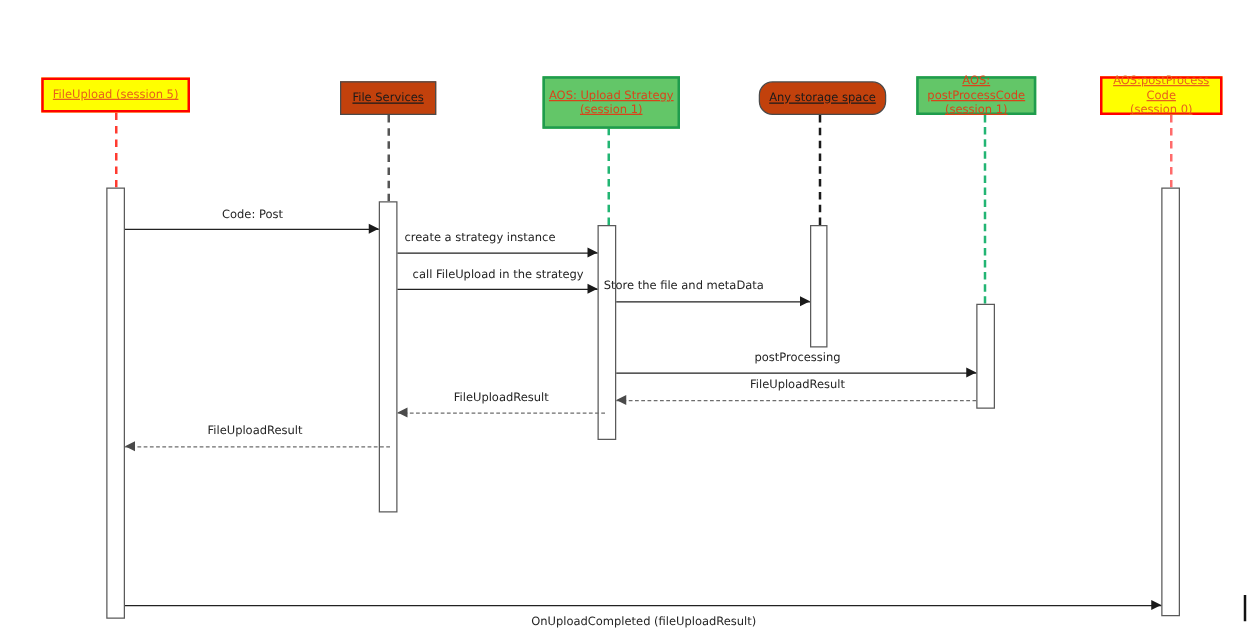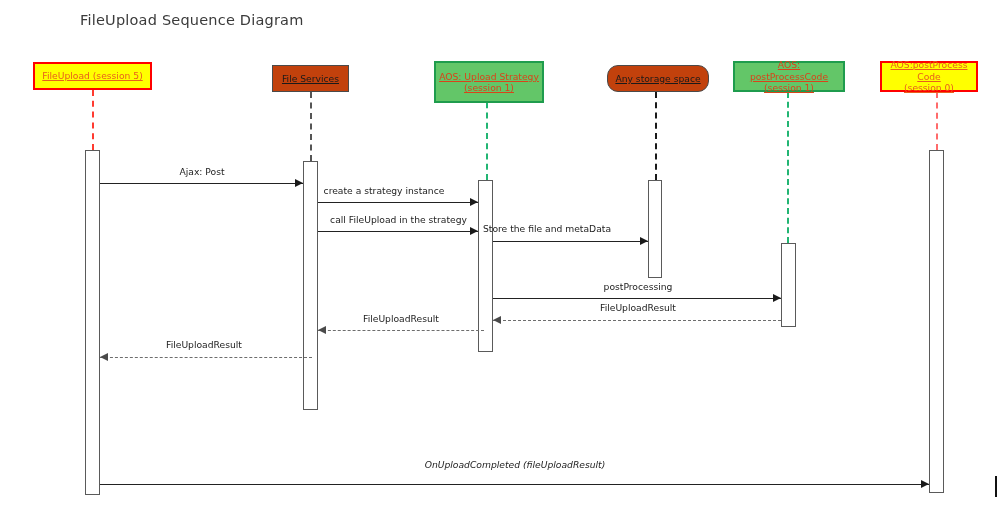--- a/index.html
+++ b/index.html
@@ -120,42 +120,41 @@
     width: 0;
     height: 21px;
     border-left: 2.2px solid #111111;
   }
 </style>
 </head>
 <body>
 
 <div id="canvas">
 
-  <div id="diagram-title">FileUpload Sequence Diagram</div>
 
   <div id="lifelines-layer">
       <div class="lifeline" style="left: 92px; top: 90px; height: 60px; border-left-color: rgb(255, 59, 48);"></div>
       <div class="lifeline" style="left: 310px; top: 92px; height: 69px; border-left-color: rgb(85, 85, 85);"></div>
       <div class="lifeline" style="left: 486px; top: 92px; height: 88px; border-left-color: rgb(34, 181, 115);"></div>
       <div class="lifeline" style="left: 655px; top: 92px; height: 88px; border-left-color: rgb(26, 26, 26);"></div>
       <div class="lifeline" style="left: 787px; top: 92px; height: 151px; border-left-color: rgb(34, 181, 115);"></div>
       <div class="lifeline" style="left: 936px; top: 92px; height: 58px; border-left-color: rgb(255, 107, 107);"></div>
     </div>
   <div id="activations-layer">
       <div class="activation" style="left: 85px; top: 150px; width: 15px; height: 345px;"></div>
       <div class="activation" style="left: 303px; top: 161px; width: 15px; height: 249px;"></div>
       <div class="activation" style="left: 478px; top: 180px; width: 15px; height: 172px;"></div>
       <div class="activation" style="left: 648px; top: 180px; width: 14px; height: 98px;"></div>
       <div class="activation" style="left: 781px; top: 243px; width: 15px; height: 84px;"></div>
       <div class="activation" style="left: 929px; top: 150px; width: 15px; height: 343px;"></div>
     </div>
   <div id="messages-layer">
       <div class="msg-line" style="left: 100px; top: 183px; width: 203px;"></div>
       <div class="msg-head right" style="top: 179px; left: 295px;"></div>
-      <div class="msg-label" style="left: 137px; top: 166px; width: 130px;">Ajax: Post</div>
+      <div class="msg-label" style="left: 137px; top: 166px; width: 130px;">Code: Post</div>
       <div class="msg-line" style="left: 318px; top: 202px; width: 160px;"></div>
       <div class="msg-head right" style="top: 198px; left: 470px;"></div>
       <div class="msg-label" style="left: 309px; top: 185px; width: 150px;">create a strategy instance</div>
       <div class="msg-line" style="left: 318px; top: 231px; width: 160px;"></div>
       <div class="msg-head right" style="top: 227px; left: 470px;"></div>
       <div class="msg-label" style="left: 317px; top: 214px; width: 163px;">call FileUpload in the strategy</div>
       <div class="msg-line" style="left: 493px; top: 241px; width: 155px;"></div>
       <div class="msg-head right" style="top: 237px; left: 640px;"></div>
       <div class="msg-label" style="left: 468px; top: 223px; width: 158px;">Store the file and metaData</div>
       <div class="msg-line" style="left: 493px; top: 298px; width: 288px;"></div>
@@ -165,37 +164,37 @@
       <div class="msg-head left" style="top: 316px; left: 493px;"></div>
       <div class="msg-label" style="left: 560px; top: 302px; width: 156px;">FileUploadResult</div>
       <div class="msg-line dashed" style="left: 318px; top: 330px; width: 166px;"></div>
       <div class="msg-head left" style="top: 326px; left: 318px;"></div>
       <div class="msg-label" style="left: 322px; top: 313px; width: 158px;">FileUploadResult</div>
       <div class="msg-line dashed" style="left: 100px; top: 357px; width: 212px;"></div>
       <div class="msg-head left" style="top: 353px; left: 100px;"></div>
       <div class="msg-label" style="left: 124px; top: 339px; width: 160px;">FileUploadResult</div>
       <div class="msg-line" style="left: 100px; top: 484px; width: 829px;"></div>
       <div class="msg-head right" style="top: 480px; left: 921px;"></div>
-      <div class="msg-label" style="left: 310px; top: 459px; width: 410px; font-style: italic;">OnUploadCompleted (fileUploadResult)</div>
+      <div class="msg-label" style="left: 310px; top: 492px; width: 410px;">OnUploadCompleted (fileUploadResult)</div>
     </div>
   <div id="participants-layer">
       <div class="participant p-yellow" style="left: 33px; top: 62px; width: 119px; height: 28px;">
         <span class="plabel">FileUpload (session 5)</span>
       </div>
       <div class="participant p-plain" style="left: 272px; top: 65px; width: 77px; height: 27px;">
         <span class="plabel">File Services</span>
       </div>
       <div class="participant p-green" style="left: 434px; top: 61px; width: 110px; height: 42px;">
         <span class="plabel">AOS: Upload Strategy
 (session 1)</span>
       </div>
       <div class="participant p-plain" style="left: 607px; top: 65px; width: 102px; height: 27px; border-radius: 11px;">
         <span class="plabel">Any storage space</span>
       </div>
-      <div class="participant p-green" style="left: 733px; top: 61px; width: 112px; height: 31px;">
+      <div class="participant p-green" style="left: 733px; top: 61px; width: 96px; height: 31px;">
         <span class="plabel">AOS: postProcessCode
 (session 1)</span>
       </div>
       <div class="participant p-yellow" style="left: 880px; top: 61px; width: 98px; height: 31px;">
         <span class="plabel">AOS:postProcess Code
 (session 0)</span>
       </div>
     </div>
 
   <div id="edge-tick"></div>

